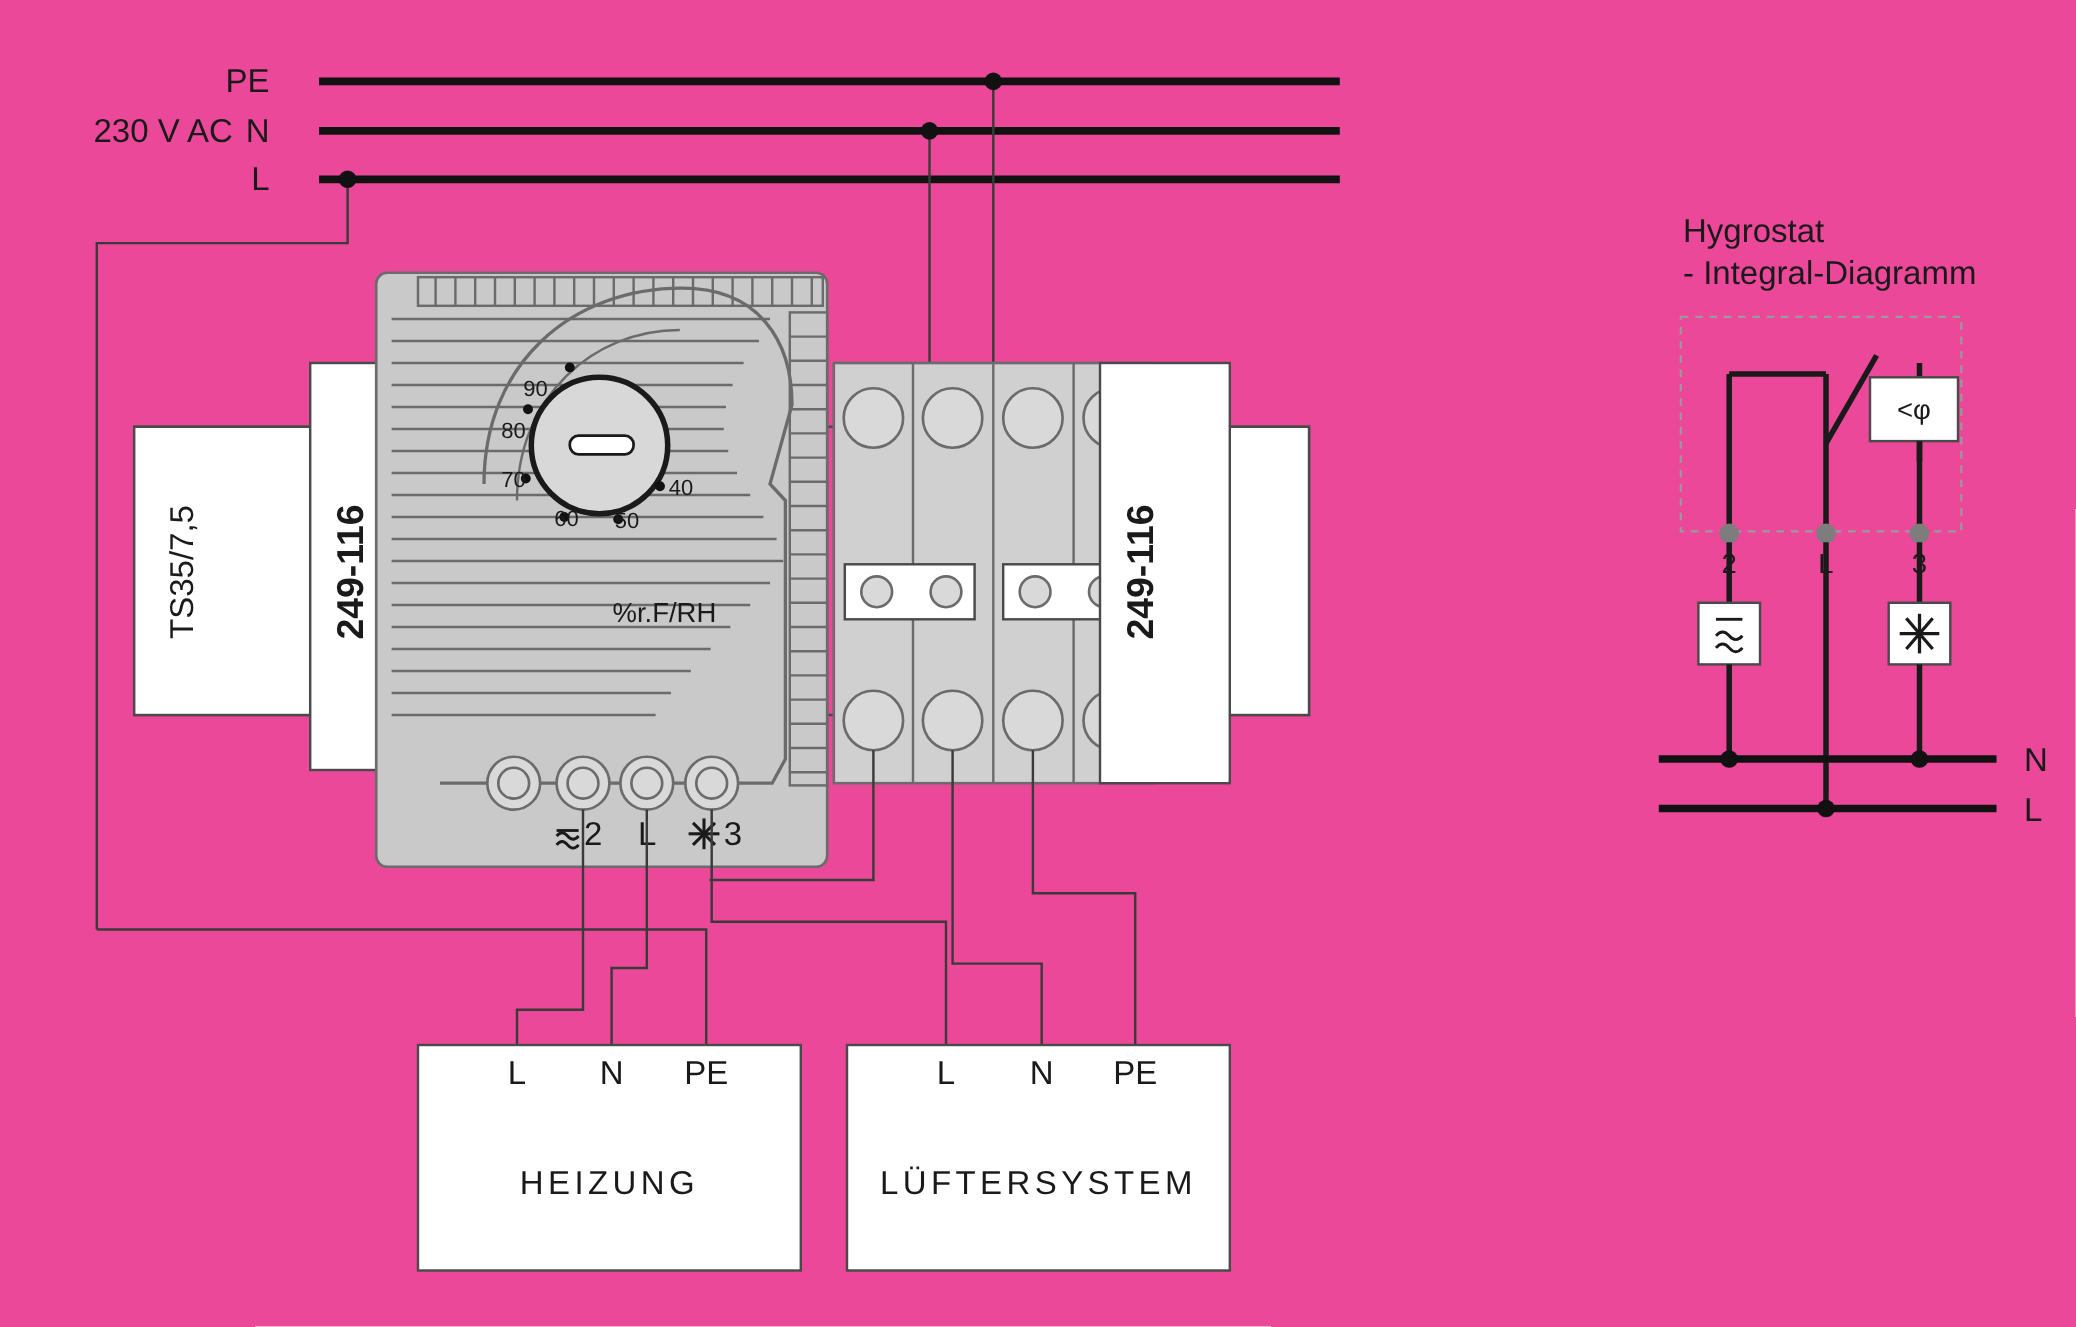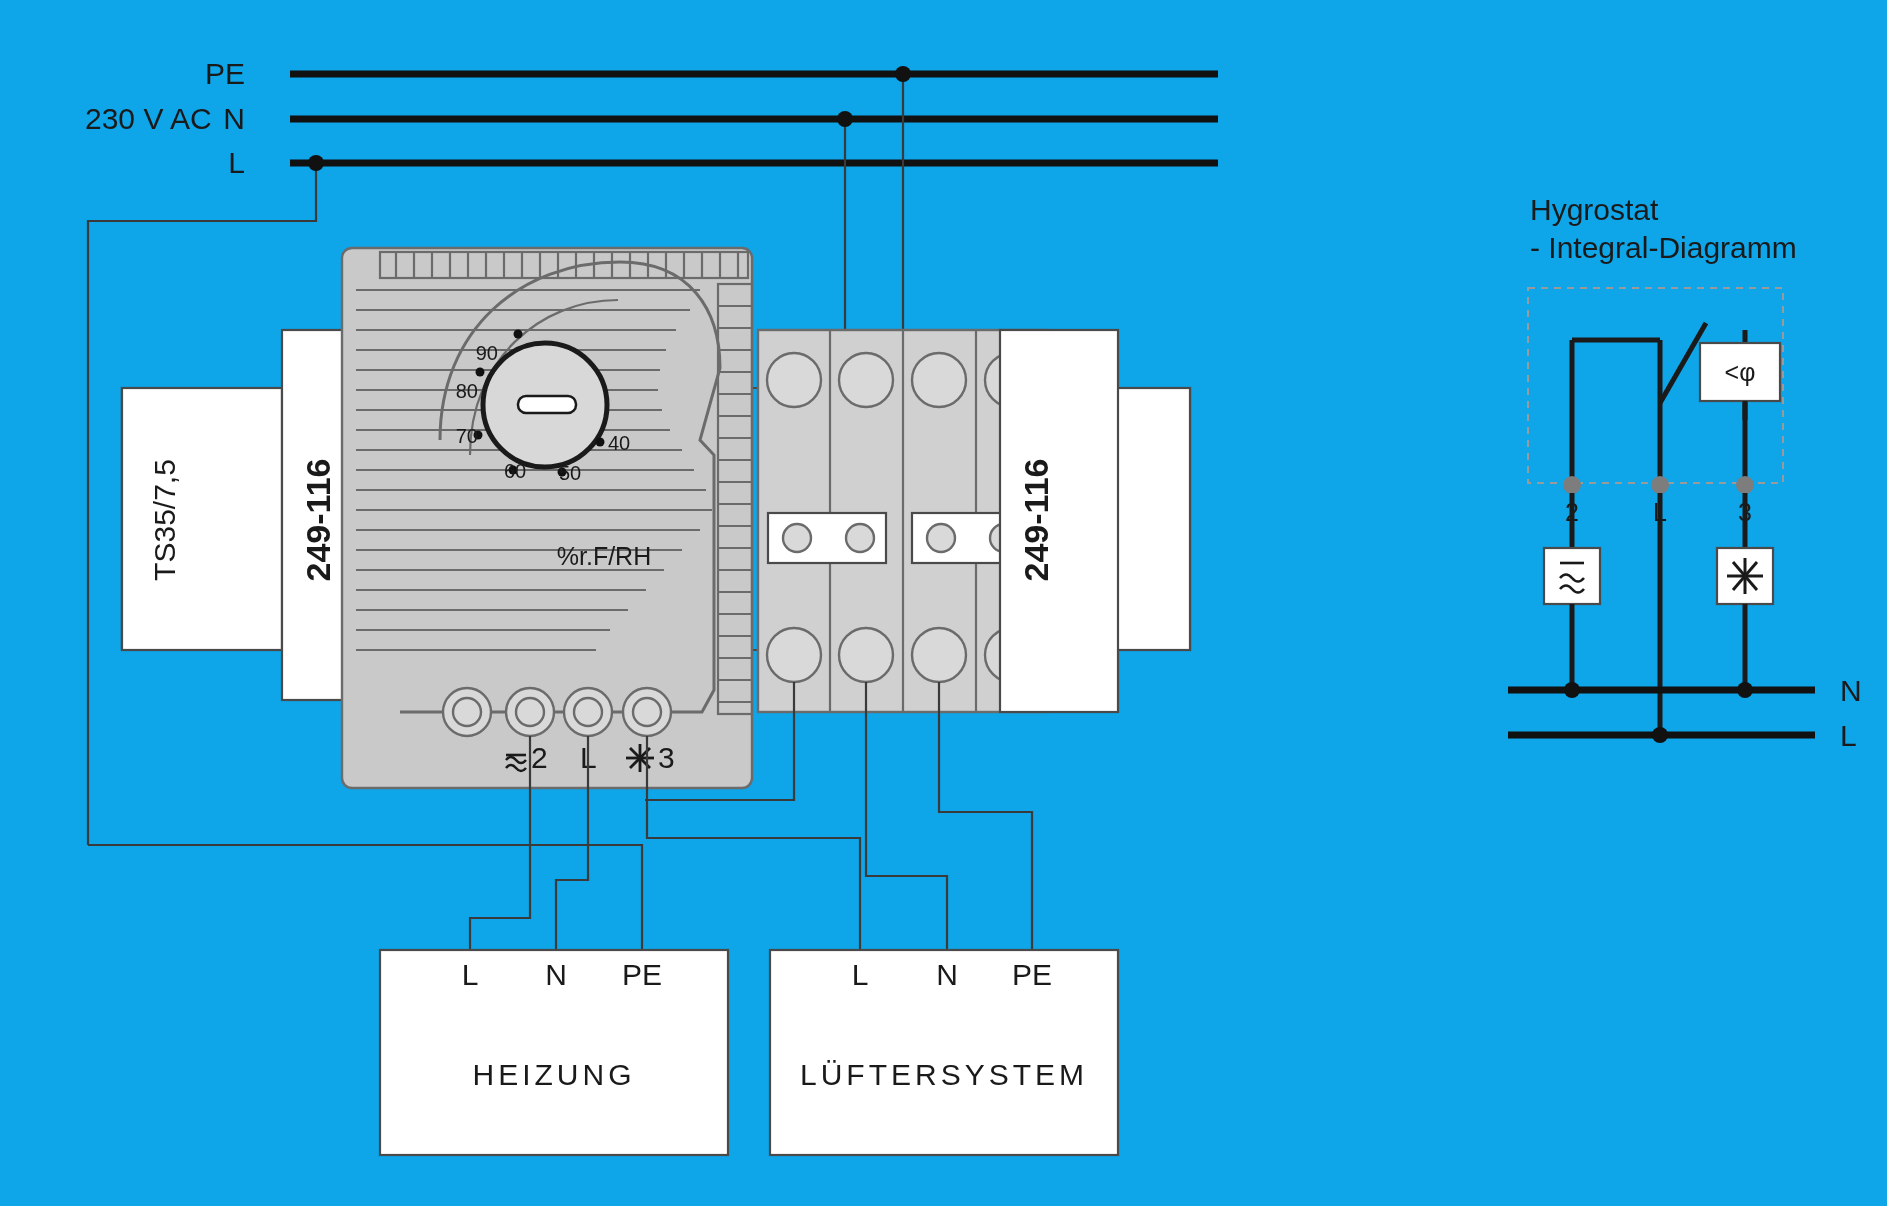--- a/index.html
+++ b/index.html
@@ -9,21 +9,21 @@
   }
   body {
     font-family: "Liberation Sans", sans-serif;
     color: #1a1a1a;
   }
   #stage {
     position: relative;
     width: 1887px;
     height: 1206px;
     overflow: hidden;
-    background: #0ea5e9;
+    background: #ec4899;
   }
   svg#diagram {
     position: absolute;
     left: 0;
     top: 0;
     width: 1887px;
     height: 1206px;
   }
   text {
     font-family: "Liberation Sans", sans-serif;

